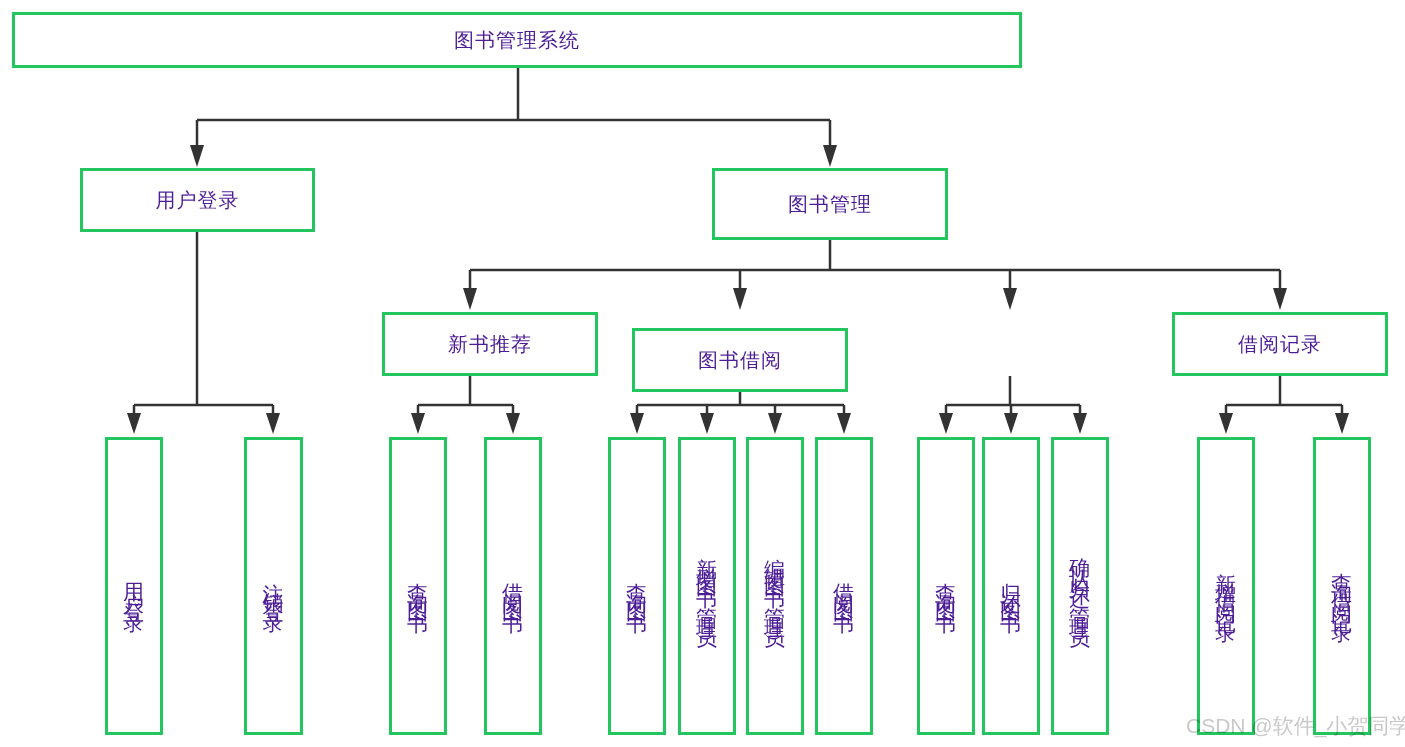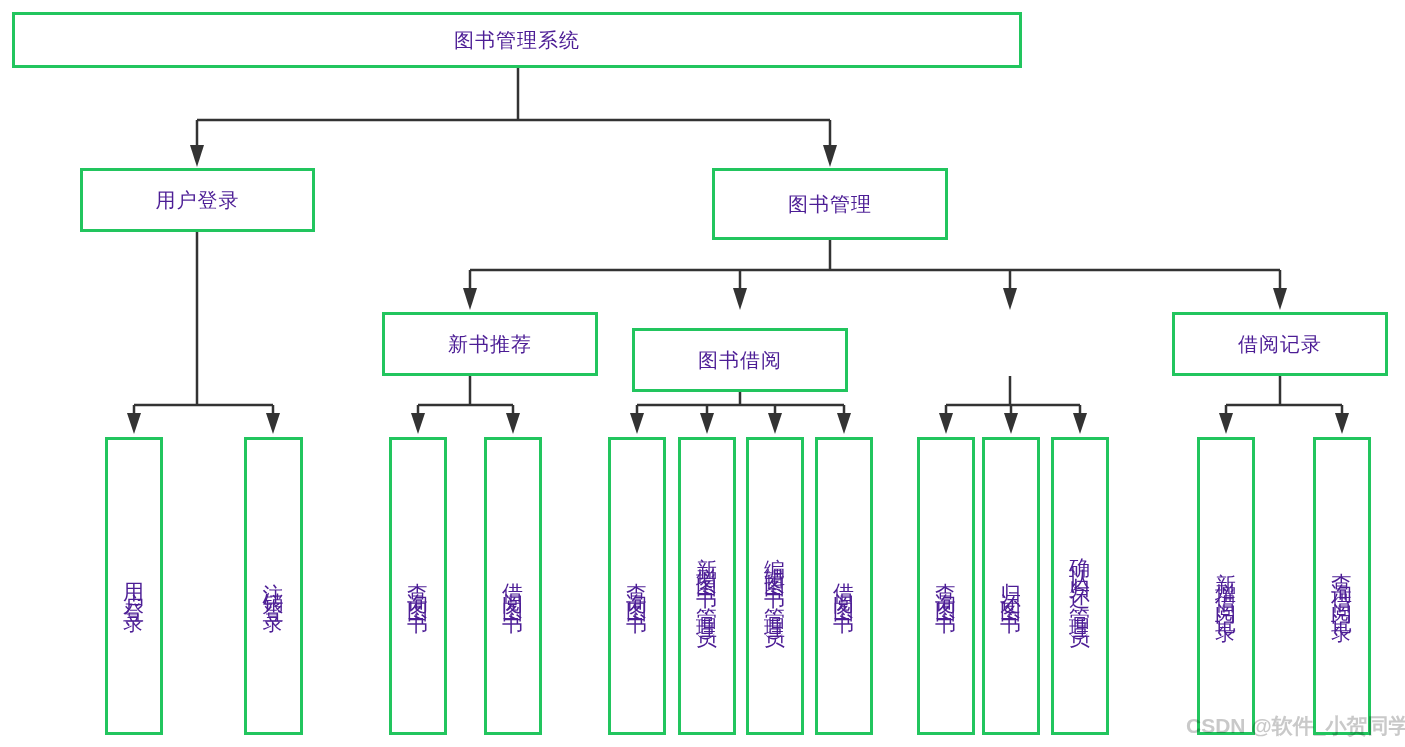--- a/index.html
+++ b/index.html
@@ -43,21 +43,20 @@
   .watermark {
     position: absolute;
     left: 1186px;
     top: 712px;
     width: 215px;
     font-size: 21px;
     color: #c9c9c9;
     white-space: nowrap;
     z-index: 10;
     mix-blend-mode: multiply;
-    font-weight: bold;
   }
 </style>
 </head>
 <body>
 
 <div class="canvas">
 
   <svg class="connectors" width="1405" height="747" viewBox="0 0 1405 747">
     <g stroke="#333333" stroke-width="2.5" fill="none">
 

